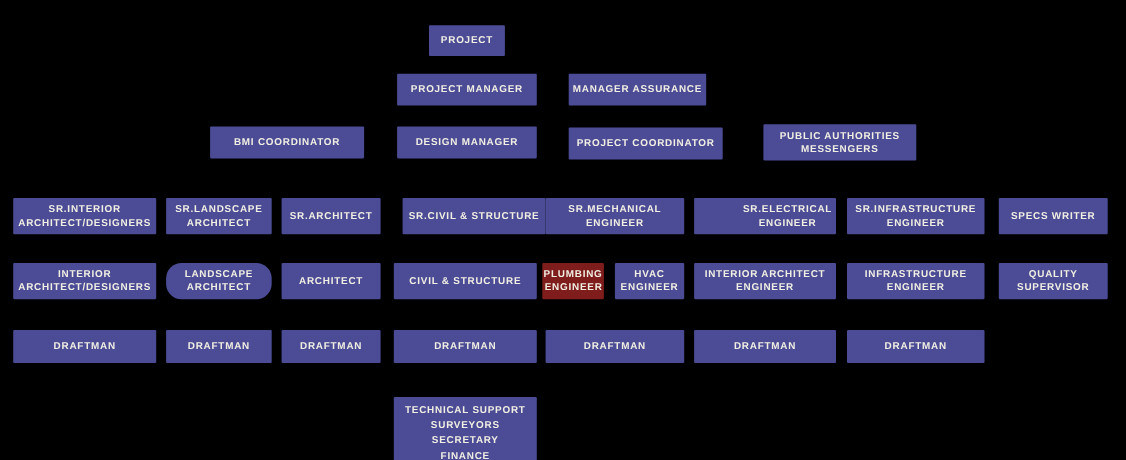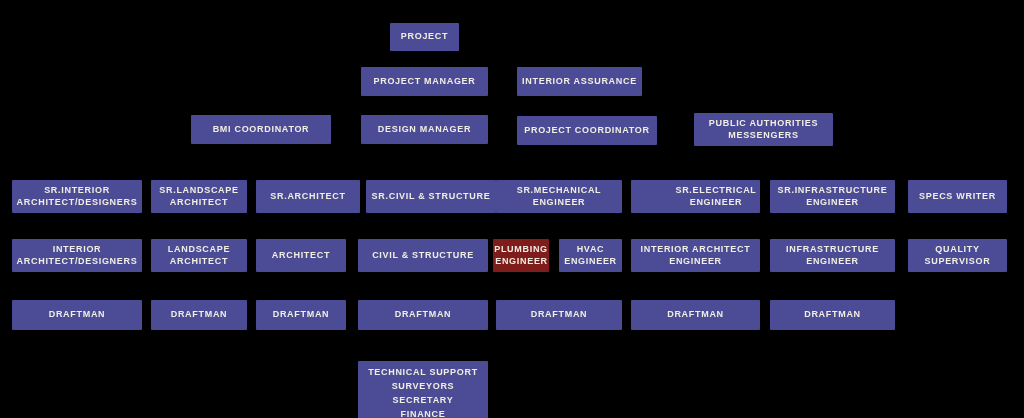--- a/index.html
+++ b/index.html
@@ -29,42 +29,42 @@
     border-radius: 1px;
     padding: 2px 3px;
   }
 </style>
 </head>
 <body>
 
 <div class="canvas" style="background: rgb(0, 0, 0); margin-top: 20px;">
     <div class="node" style="left: 390px; top: 3px; width: 69px; height: 28px; background: rgb(75, 76, 149); color: rgb(241, 238, 227);">PROJECT</div>
     <div class="node" style="left: 361px; top: 47px; width: 127px; height: 29px; background: rgb(75, 76, 149); color: rgb(241, 238, 227);">PROJECT MANAGER</div>
-    <div class="node" style="left: 517px; top: 47px; width: 125px; height: 29px; background: rgb(75, 76, 149); color: rgb(241, 238, 227);">INTERIOR ASSURANCE</div>
+    <div class="node" style="left: 517px; top: 47px; width: 125px; height: 29px; background: rgb(75, 76, 149); color: rgb(241, 238, 227);">MANAGER ASSURANCE</div>
     <div class="node" style="left: 191px; top: 95px; width: 140px; height: 29px; background: rgb(75, 76, 149); color: rgb(241, 238, 227);">BMI COORDINATOR</div>
     <div class="node" style="left: 361px; top: 95px; width: 127px; height: 29px; background: rgb(75, 76, 149); color: rgb(241, 238, 227);">DESIGN MANAGER</div>
     <div class="node" style="left: 517px; top: 96px; width: 140px; height: 29px; background: rgb(75, 76, 149); color: rgb(241, 238, 227);">PROJECT COORDINATOR</div>
     <div class="node" style="left: 694px; top: 93px; width: 139px; height: 33px; background: rgb(75, 76, 149); color: rgb(241, 238, 227);">PUBLIC AUTHORITIES
 MESSENGERS</div>
     <div class="node" style="left: 12px; top: 160px; width: 130px; height: 33px; background: rgb(75, 76, 149); color: rgb(241, 238, 227);">SR.INTERIOR
 ARCHITECT/DESIGNERS</div>
     <div class="node" style="left: 151px; top: 160px; width: 96px; height: 33px; background: rgb(75, 76, 149); color: rgb(241, 238, 227);">SR.LANDSCAPE
 ARCHITECT</div>
-    <div class="node" style="left: 256px; top: 160px; width: 104px; height: 33px; background: rgb(75, 76, 149); color: rgb(241, 238, 227);">SR.ARCHITECT</div>
+    <div class="node" style="left: 256px; top: 160px; width: 90px; height: 33px; background: rgb(75, 76, 149); color: rgb(241, 238, 227);">SR.ARCHITECT</div>
     <div class="node" style="left: 366px; top: 160px; width: 130px; height: 33px; background: rgb(75, 76, 149); color: rgb(241, 238, 227);">SR.CIVIL &amp; STRUCTURE</div>
     <div class="node" style="left: 496px; top: 160px; width: 126px; height: 33px; background: rgb(75, 76, 149); color: rgb(241, 238, 227);">SR.MECHANICAL
 ENGINEER</div>
     <div class="node" style="left: 631px; top: 160px; width: 129px; height: 33px; background: rgb(75, 76, 149); color: rgb(241, 238, 227); padding-left: 44px;">SR.ELECTRICAL
 ENGINEER</div>
     <div class="node" style="left: 770px; top: 160px; width: 125px; height: 33px; background: rgb(75, 76, 149); color: rgb(241, 238, 227);">SR.INFRASTRUCTURE
 ENGINEER</div>
     <div class="node" style="left: 908px; top: 160px; width: 99px; height: 33px; background: rgb(75, 76, 149); color: rgb(241, 238, 227);">SPECS WRITER</div>
     <div class="node" style="left: 12px; top: 219px; width: 130px; height: 33px; background: rgb(75, 76, 149); color: rgb(241, 238, 227);">INTERIOR
 ARCHITECT/DESIGNERS</div>
-    <div class="node" style="left: 151px; top: 219px; width: 96px; height: 33px; background: rgb(75, 76, 149); color: rgb(241, 238, 227);">LANDSCAPE
+    <div class="node" style="left: 151px; top: 219px; width: 96px; height: 33px; background: rgb(75, 76, 149); color: rgb(241, 238, 227); border-radius: 14px;">LANDSCAPE
 ARCHITECT</div>
     <div class="node" style="left: 256px; top: 219px; width: 90px; height: 33px; background: rgb(75, 76, 149); color: rgb(241, 238, 227);">ARCHITECT</div>
     <div class="node" style="left: 358px; top: 219px; width: 130px; height: 33px; background: rgb(75, 76, 149); color: rgb(241, 238, 227);">CIVIL &amp; STRUCTURE</div>
     <div class="node" style="left: 493px; top: 219px; width: 56px; height: 33px; background: #7f1d1d; color: rgb(241, 238, 227); text-align: right;">PLUMBING
 ENGINEER</div>
     <div class="node" style="left: 559px; top: 219px; width: 63px; height: 33px; background: rgb(75, 76, 149); color: rgb(241, 238, 227);">HVAC
 ENGINEER</div>
     <div class="node" style="left: 631px; top: 219px; width: 129px; height: 33px; background: rgb(75, 76, 149); color: rgb(241, 238, 227);">INTERIOR ARCHITECT
 ENGINEER</div>
     <div class="node" style="left: 770px; top: 219px; width: 125px; height: 33px; background: rgb(75, 76, 149); color: rgb(241, 238, 227);">INFRASTRUCTURE

